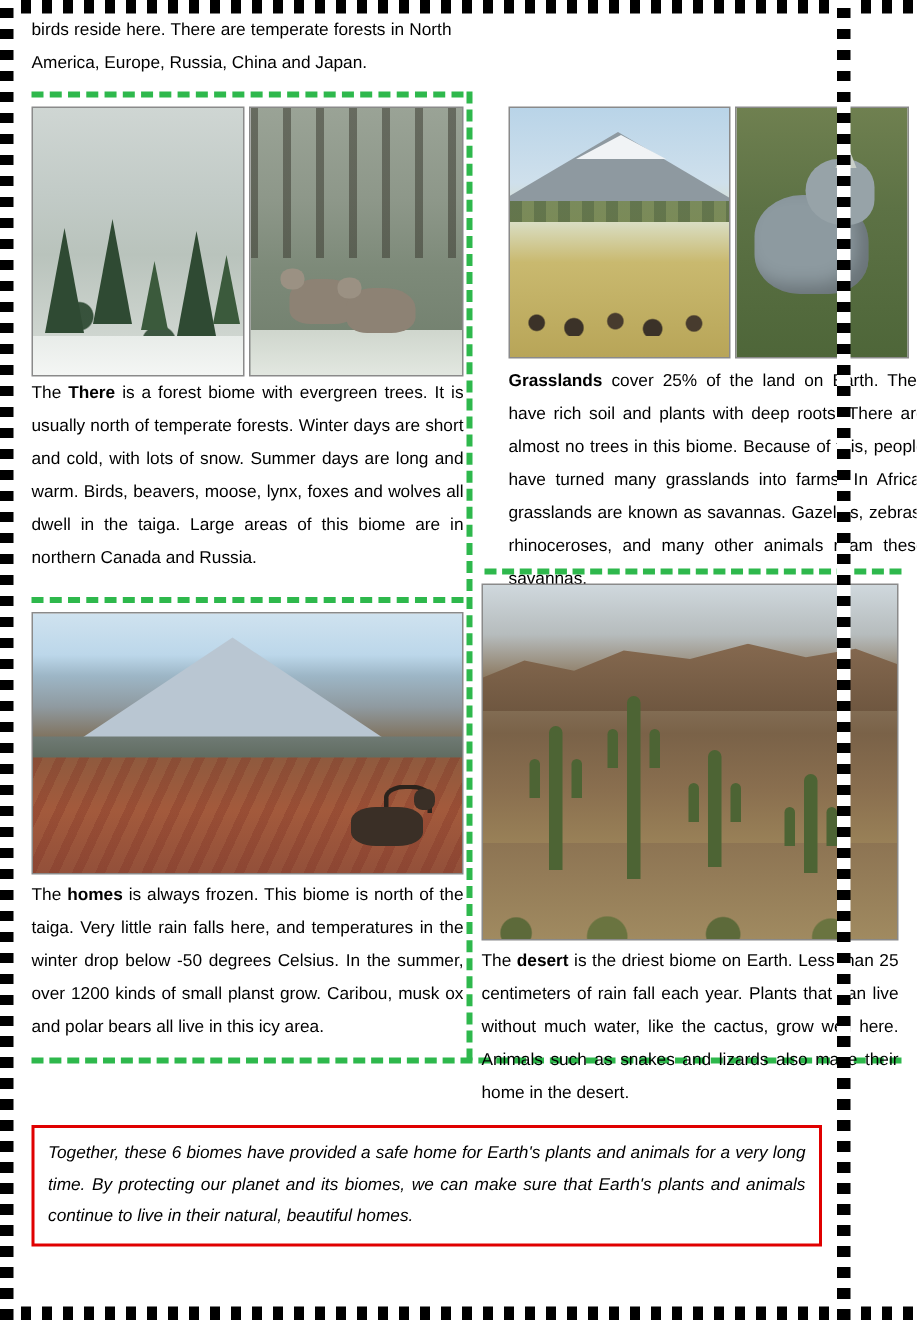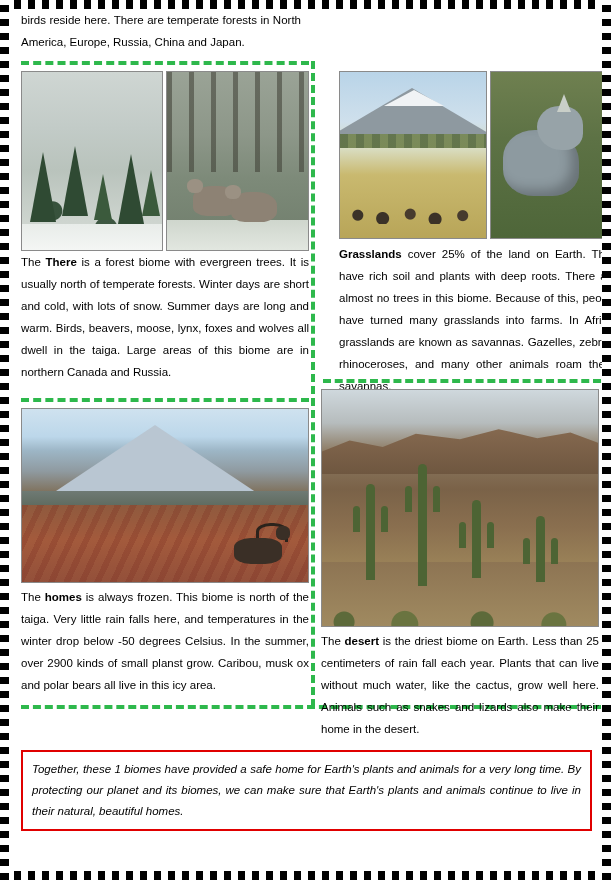--- a/index.html
+++ b/index.html
@@ -10,21 +10,21 @@
     width: 611px;
     height: 880px;
     background: #ffffff;
     font-family: "Liberation Sans", sans-serif;
     overflow: hidden;
   }
 
   
   .page {
     position: relative;
-    width: 611px;
+    width: 567px;
     height: 880px;
     box-sizing: border-box;
     background: #ffffff;
   }
 
   
   .edge {
     position: absolute;
     background-image:
       repeating-linear-gradient(90deg, #000 0 7px, #fff 7px 14px);
@@ -386,37 +386,37 @@
 
     <div class="block" style="left:12px; top:399px; width:288px;">
       <div class="photo ph-tundra" style="width:288px; height:175px;">
         <div class="bigmtn"></div>
         <div class="ridge"></div>
         <div class="redfield"></div>
         <div class="antler"></div>
         <div class="caribou"></div>
       </div>
       <p style="margin-top:3px;">
-        <span>The </span><b>homes</b><span> is always frozen. This biome is north of the taiga. Very little rain falls here, and temperatures in the winter drop below -50 degrees Celsius. In the summer, over 2900 kinds of small planst grow. Caribou, musk ox and polar bears all live in this icy area.</span>
+        <span>The </span><b>homes</b><span> is always frozen. This biome is north of the taiga. Very little rain falls here, and temperatures in the winter drop below -50 degrees Celsius. In the summer, over 1200 kinds of small planst grow. Caribou, musk ox and polar bears all live in this icy area.</span>
       </p>
     </div>
 
     <div class="block" style="left:312px; top:380px; width:278px;">
       <div class="photo ph-desert" style="width:278px; height:238px;">
         <div class="butte"></div>
         <div class="ground"></div>
         <div class="scrub"></div>
         <div class="cactus" style="left:44px; bottom:46px; height:96px;"></div>
         <div class="cactus" style="left:96px; bottom:40px; height:122px;"></div>
         <div class="cactus" style="left:150px; bottom:48px; height:78px;"></div>
         <div class="cactus" style="left:214px; bottom:44px; height:66px;"></div>
       </div>
       <p style="margin-top:3px;">
         <span>The </span><b>desert</b><span> is the driest biome on Earth. Less than 25 centimeters of rain fall each year. Plants that can live without much water, like the cactus, grow well here. Animals such as snakes and lizards also make their home in the desert.</span>
       </p>
     </div>
 
     <div class="redbox">
-      <p>Together, these 1 biomes have provided a safe home for Earth's plants and animals for a very long time. By protecting our planet and its biomes, we can make sure that Earth's plants and animals continue to live in their natural, beautiful homes.</p>
+      <p>Together, these 6 biomes have provided a safe home for Earth's plants and animals for a very long time. By protecting our planet and its biomes, we can make sure that Earth's plants and animals continue to live in their natural, beautiful homes.</p>
     </div>
 
   </div>
 </div>
 
 </body></html>

